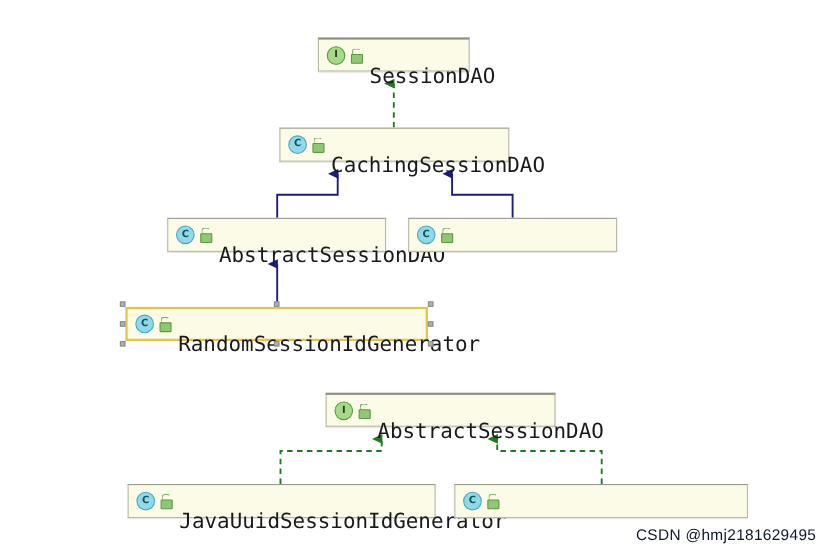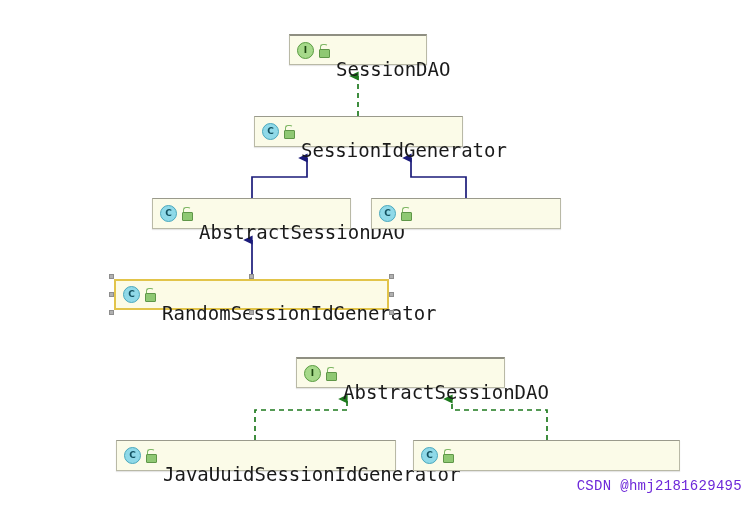--- a/index.html
+++ b/index.html
@@ -111,23 +111,23 @@
     width: 5px;
     height: 5px;
     background: #b0b0b0;
     border: 1px solid #8d8d8d;
     box-sizing: border-box;
   }
   #watermark {
     position: absolute;
     right: 12px;
     bottom: 12px;
-    font-family: Liberation Mono, monospace;
+    font-family: Liberation Sans, sans-serif;
     font-size: 14px;
-    color: #6d28d9;
+    color: #0f172a;
     letter-spacing: 0.3px;
     white-space: nowrap;
   }
 </style>
 </head>
 <body>
 
 <div id="canvas">
 
   <svg id="edge-layer" viewBox="0 0 754 506">
@@ -161,21 +161,21 @@
     </span>
     <span class="node-label">SessionDAO</span>
   </div>
 
   <div class="node" style="left:254px; top:116px; width:209px;">
     <span class="type-icon class-icon">C</span>
     <span class="lock-icon">
       <span class="shackle"></span>
         <span class="body"></span>
     </span>
-    <span class="node-label">SessionIdGenerator</span>
+    <span class="node-label">CachingSessionDAO</span>
   </div>
 
   <div class="node" style="left:152px; top:198px; width:199px;">
     <span class="type-icon class-icon">C</span>
     <span class="lock-icon">
       <span class="shackle"></span>
         <span class="body"></span>
     </span>
     <span class="node-label">AbstractSessionDAO</span>
   </div>

